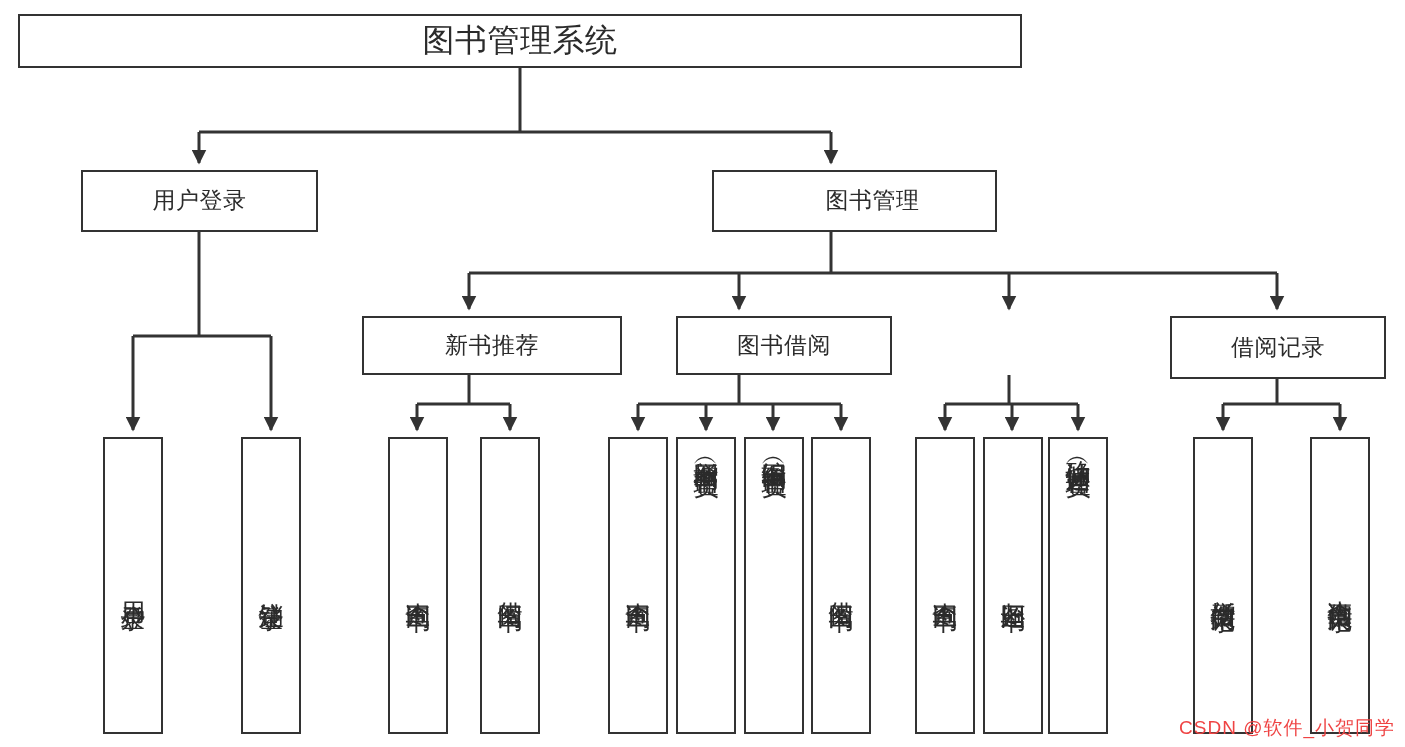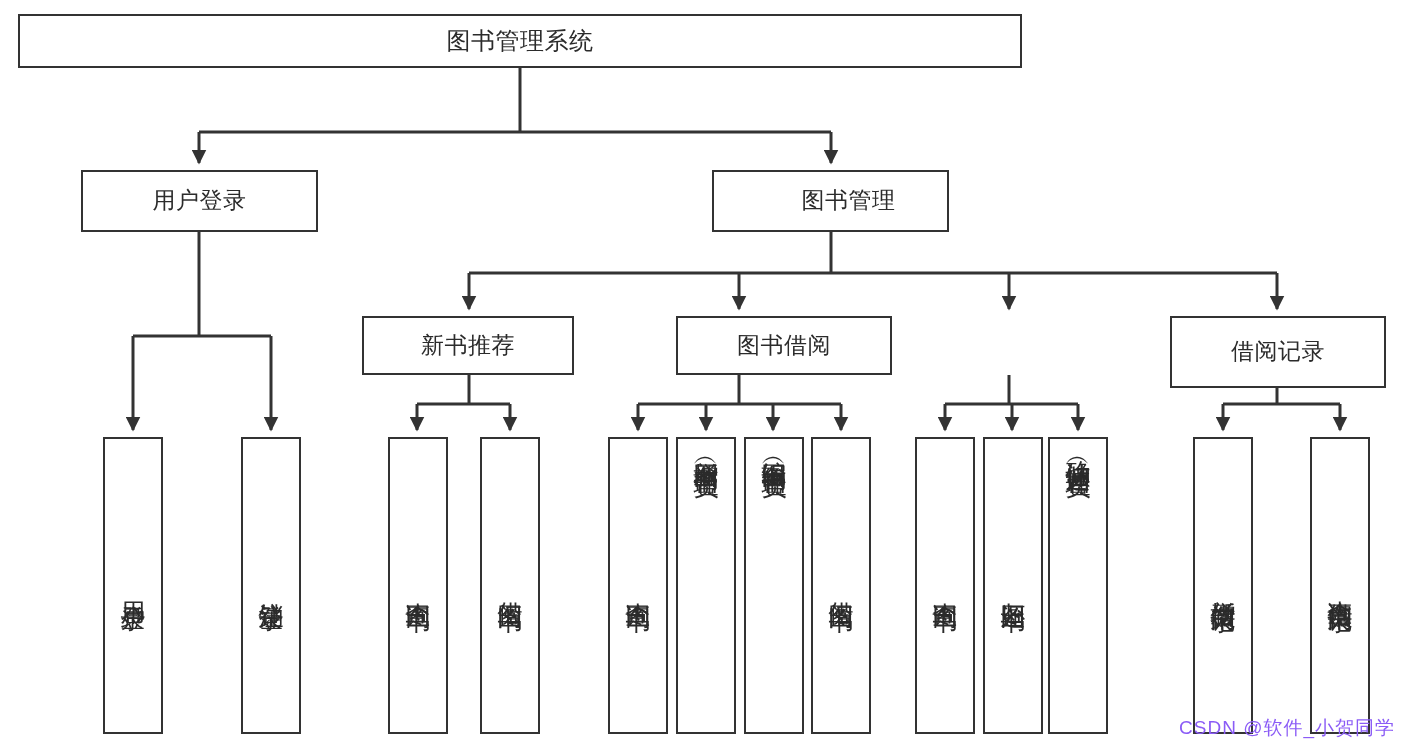--- a/index.html
+++ b/index.html
@@ -35,21 +35,21 @@
     justify-content: center;
     color: #2b2b2b;
     letter-spacing: 0.5px;
   }
   .node.horizontal {
     font-size: 23px;
     line-height: 1.1;
     white-space: nowrap;
   }
   .node.root {
-    font-size: 24px;
+    font-size: 32px;
   }
   .node.vertical {
     align-items: flex-start;
     justify-content: center;
     padding-top: 0;
   }
   .vtext {
     writing-mode: vertical-rl;
     text-orientation: upright;
     font-size: 25px;
@@ -68,21 +68,21 @@
   }
   .vwrap.overflow {
     align-items: flex-start;
     padding-top: 2px;
   }
   #watermark {
     position: absolute;
     right: 10px;
     bottom: 6px;
     font-size: 19px;
-    color: #8b5cf6;
+    color: #ef4444;
     letter-spacing: 1px;
     white-space: nowrap;
     pointer-events: none;
   }
 </style>
 </head>
 <body>
 
 <div id="diagram-root">
 
@@ -132,25 +132,25 @@
       <path d="M 1277 375 L 1277 404"></path>
       <path d="M 1223 404 L 1340 404"></path>
       <path d="M 1223 404 L 1223 430" marker-end="url(#arrow)"></path>
       <path d="M 1340 404 L 1340 430" marker-end="url(#arrow)"></path>
     </g>
   </svg>
 
   <div class="node horizontal root" style="left:18px; top:14px; width:1004px; height:54px;">图书管理系统</div>
 
   <div class="node horizontal" style="left:81px; top:170px; width:237px; height:62px;">用户登录</div>
-  <div class="node horizontal" style="left:712px; top:170px; width:237px; height:62px;padding-left:36px;">图书管理</div>
-
-  <div class="node horizontal" style="left:362px; top:316px; width:212px; height:59px;">新书推荐</div>
+  <div class="node horizontal" style="left:712px; top:170px; width:285px; height:62px;padding-left:36px;">图书管理</div>
+
+  <div class="node horizontal" style="left:362px; top:316px; width:260px; height:59px;">新书推荐</div>
   <div class="node horizontal" style="left:632px; top:316px; width:216px; height:59px;margin-left:44px;">图书借阅</div>
-  <div class="node horizontal" style="left:1170px; top:316px; width:216px; height:72px;">借阅记录</div>
+  <div class="node horizontal" style="left:1170px; top:316px; width:216px; height:63px;">借阅记录</div>
 
   <div class="node vertical" style="left:103px; top:437px; width:60px; height:297px;">
     <div class="vwrap">
       <span class="vtext">用户登录</span>
     </div>
   </div>
   <div class="node vertical" style="left:241px; top:437px; width:60px; height:297px;">
     <div class="vwrap">
       <span class="vtext">注销登录</span>
     </div>

